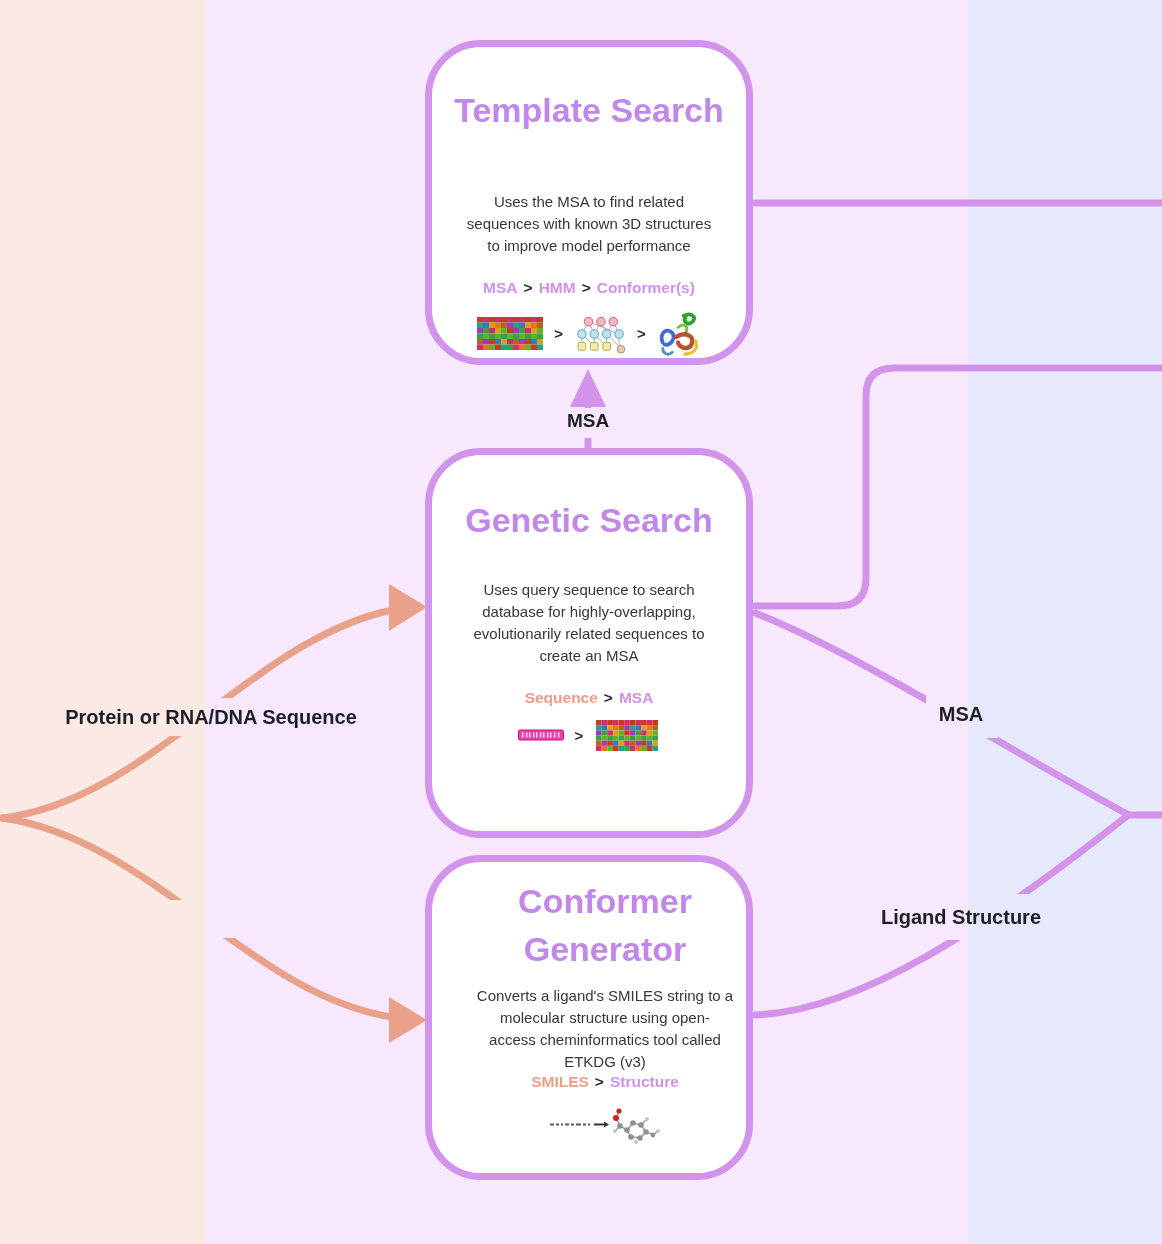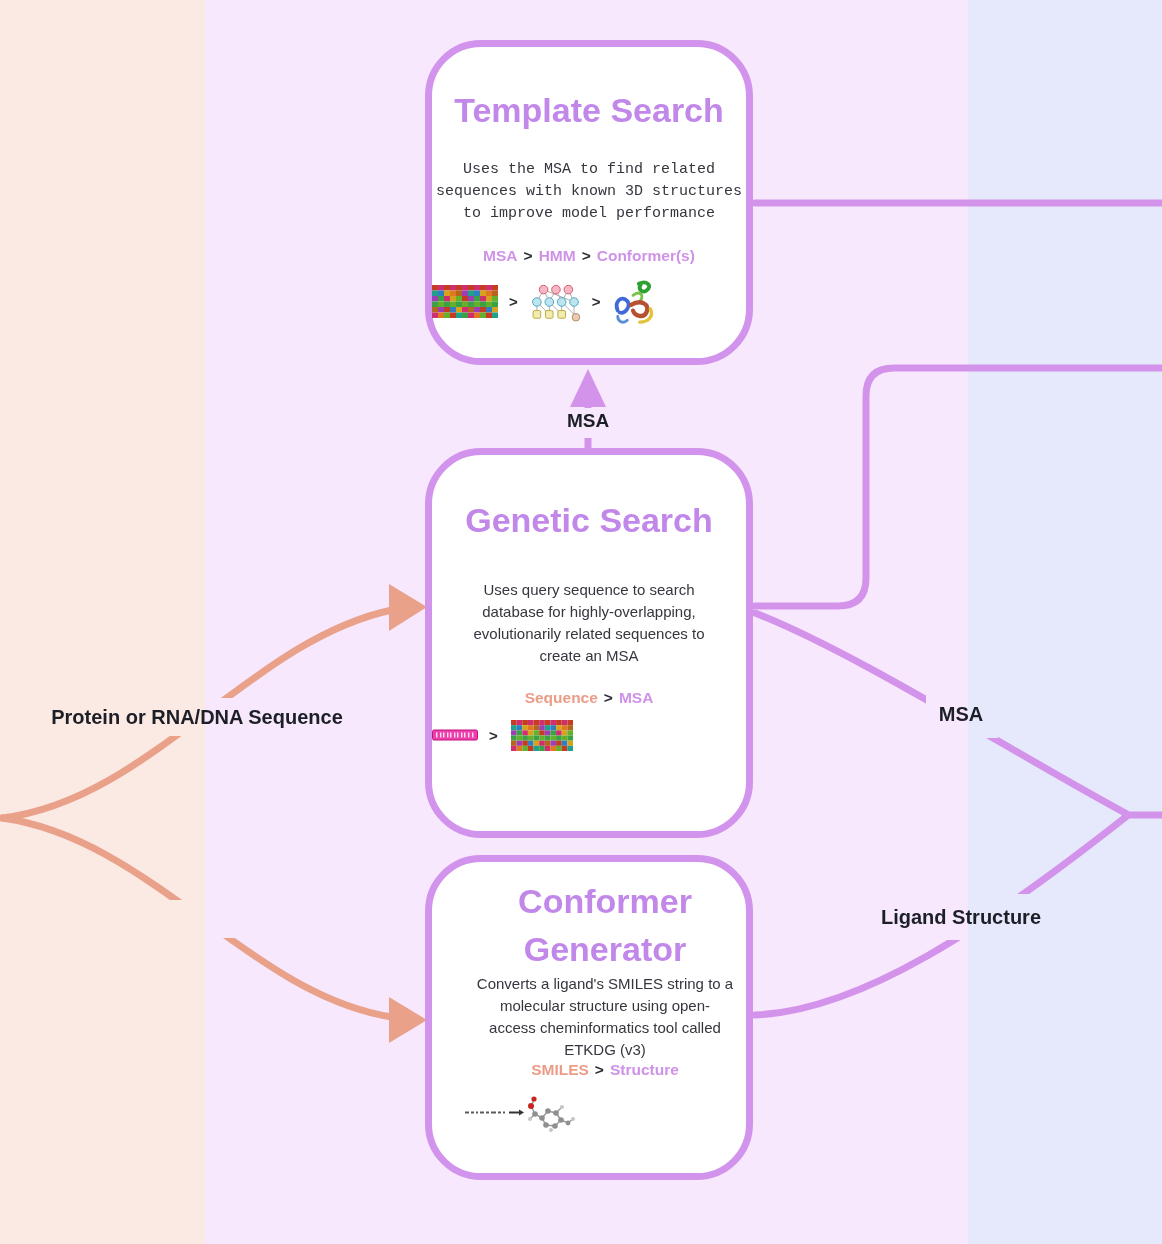--- a/index.html
+++ b/index.html
@@ -15,34 +15,34 @@
 
   .strip-left{fill:var(--bg-left);} .strip-mid{fill:var(--bg-mid);} .strip-right{fill:var(--bg-right);}
   .mask-left{fill:var(--bg-left);} .mask-mid{fill:var(--bg-mid);} .mask-right{fill:var(--bg-right);}
   .salmon-line{stroke:var(--accent-salmon);stroke-width:7;fill:none;stroke-linecap:round;}
   .salmon-head{fill:var(--accent-salmon);}
   .purple-line{stroke:var(--accent-purple);stroke-width:7;fill:none;stroke-linecap:round;}
   .purple-head{fill:var(--accent-purple);}
 
   .node{position:absolute;left:425px;width:328px;box-sizing:border-box;background:#ffffff;
     border:7px solid var(--box-border);border-radius:56px;display:flex;flex-direction:column;
-    text-align:center;}
+    align-items:center;text-align:center;}
   .node-template{top:40px;height:325px;}
   .node-genetic{top:448px;height:390px;}
   .node-conformer{top:855px;height:325px;padding-left:32px;}
 
   .box-title{font-size:34px;font-weight:700;line-height:1.4;color:var(--title-purple);white-space:pre-line;}
   .node-template .box-title{margin-top:40px;}
   .node-genetic .box-title{margin-top:42px;}
   .node-conformer .box-title{margin-top:16px;}
 
   .box-desc{font-size:15px;line-height:1.47;color:var(--text-dark);white-space:pre-line;}
-  .node-template .box-desc{margin-top:24px;font-family:Liberation Mono, monospace;}
+  .node-template .box-desc{margin-top:56px;}
   .node-genetic .box-desc{margin-top:34px;}
-  .node-conformer .box-desc{}
+  .node-conformer .box-desc{margin-top:12px;}
 
   .formula{display:flex;gap:6px;justify-content:center;font-size:15.5px;font-weight:700;}
   .node-template .formula{margin-top:22px;}
   .node-genetic .formula{margin-top:22px;}
   .node-conformer .formula{}
   .tone-purple{color:var(--formula-purple);} .tone-salmon{color:var(--formula-salmon);} .tone-dark{color:#2a2c33;}
 
   .icon-row{display:flex;align-items:center;gap:11px;margin-top:13px;}
   .icon-sep{font-size:15px;font-weight:700;color:#2a2c33;}
 
@@ -79,21 +79,21 @@
     <rect class="mask-mid" x="205" y="698" width="159" height="38"></rect>
     <rect class="mask-left" x="58" y="900" width="147" height="38"></rect>
     <rect class="mask-mid" x="205" y="900" width="135" height="38"></rect>
     <rect class="mask-mid" x="556" y="408" width="64" height="30"></rect>
     <rect class="mask-mid" x="926" y="692" width="42" height="46"></rect>
     <rect class="mask-right" x="968" y="692" width="30" height="46"></rect>
     <rect class="mask-mid" x="866" y="894" width="102" height="46"></rect>
     <rect class="mask-right" x="968" y="894" width="90" height="46"></rect>
   </svg>
 
-  <div class="flow-label" style="left:197px;top:717px;">Protein or RNA/DNA Sequence</div>
+  <div class="flow-label" style="left:211px;top:717px;">Protein or RNA/DNA Sequence</div>
   <div class="flow-label small" style="left:588px;top:421px;">MSA</div>
   <div class="flow-label" style="left:961px;top:714px;">MSA</div>
   <div class="flow-label" style="left:961px;top:917px;">Ligand Structure</div>
 
   <div class="node node-template">
     <div class="box-title">Template Search</div>
     <div class="box-desc">Uses the MSA to find related
 sequences with known 3D structures
 to improve model performance</div>
     <div class="formula">

